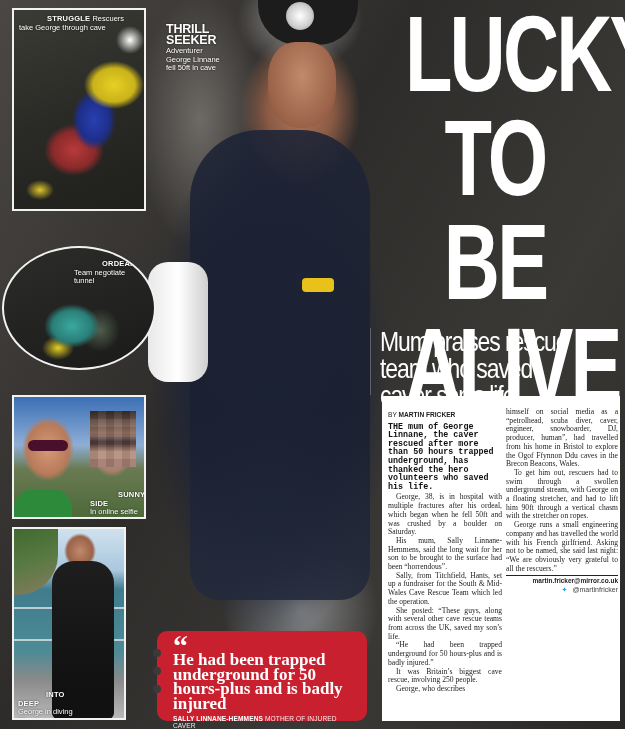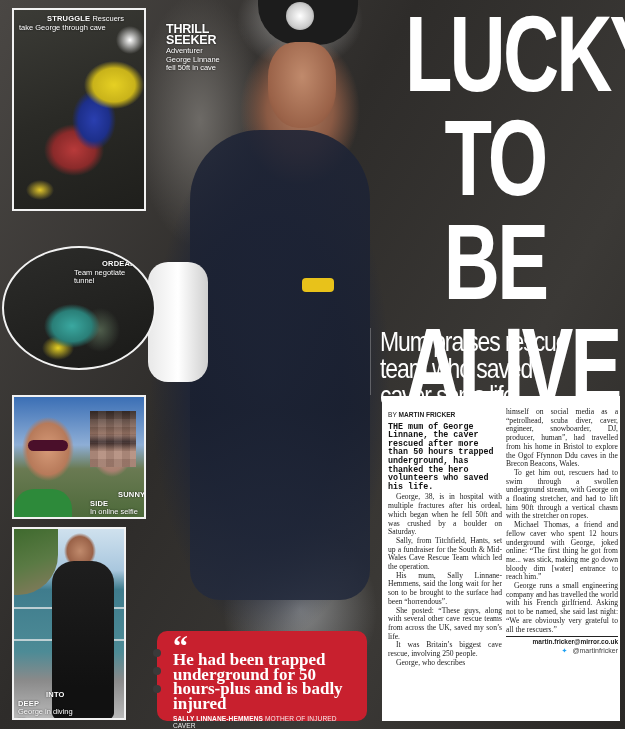--- a/index.html
+++ b/index.html
@@ -239,30 +239,30 @@
 <div class="subhead">Mum praises rescue team who saved caver son’s life</div>
 
 <div class="article">
   <div class="col col-1">
     <div class="byline">
       <span>BY</span>
       <b>MARTIN FRICKER</b>
     </div>
     <div class="standfirst">THE mum of George Linnane, the caver rescued after more than 50 hours trapped underground, has thanked the hero volunteers who saved his life.</div>
     <p class="para">George, 38, is in hospital with multiple fractures after his ordeal, which began when he fell 50ft and was crushed by a boulder on Saturday.</p>
+    <p class="para">His mum, Sally Linnane-Hemmens, said the long wait for her son to be brought to the surface had been “horrendous”.</p>
     <p class="para">Sally, from Titchfield, Hants, set up a fundraiser for the South &amp; Mid-Wales Cave Rescue Team which led the operation.</p>
-    <p class="para">His mum, Sally Linnane-Hemmens, said the long wait for her son to be brought to the surface had been “horrendous”.</p>
     <p class="para">She posted: “These guys, along with several other cave rescue teams from across the UK, saved my son’s life.</p>
+    <p class="para">“He had been trapped underground for 50 hours-plus and is badly injured.”</p>
     <p class="para">It was Britain’s biggest cave rescue, involving 250 people.</p>
     <p class="para">George, who describes</p>
   </div>
   <div class="col col-2">
     <p style="text-align:justify;">himself on social media as a “petrolhead, scuba diver, caver, engineer, snowboarder, DJ, producer, human”, had travelled from his home in Bristol to explore the Ogof Ffynnon Ddu caves in the Brecon Beacons, Wales.</p>
     <p class="para">To get him out, rescuers had to swim through a swollen underground stream, with George on a floating stretcher, and had to lift him 90ft through a vertical chasm with the stretcher on ropes.</p>
-    <p class="para">Michael Thomas, a friend and fellow caver who spent 12 hours underground with George, joked online: “The first thing he got from me... was stick, making me go down bloody dim [water] entrance to reach him.”</p>
     <p class="para">George runs a small engineering company and has travelled the world with his French girlfriend. Asking not to be named, she said last night: “We are obviously very grateful to all the rescuers.”</p>
     <div class="sign-rule"></div>
     <div class="email">martin.fricker@mirror.co.uk</div>
     <div class="twitter">
       <span class="twitter-icon">✦</span>
       <span>@martinfricker</span>
     </div>
   </div>
 </div>
 

